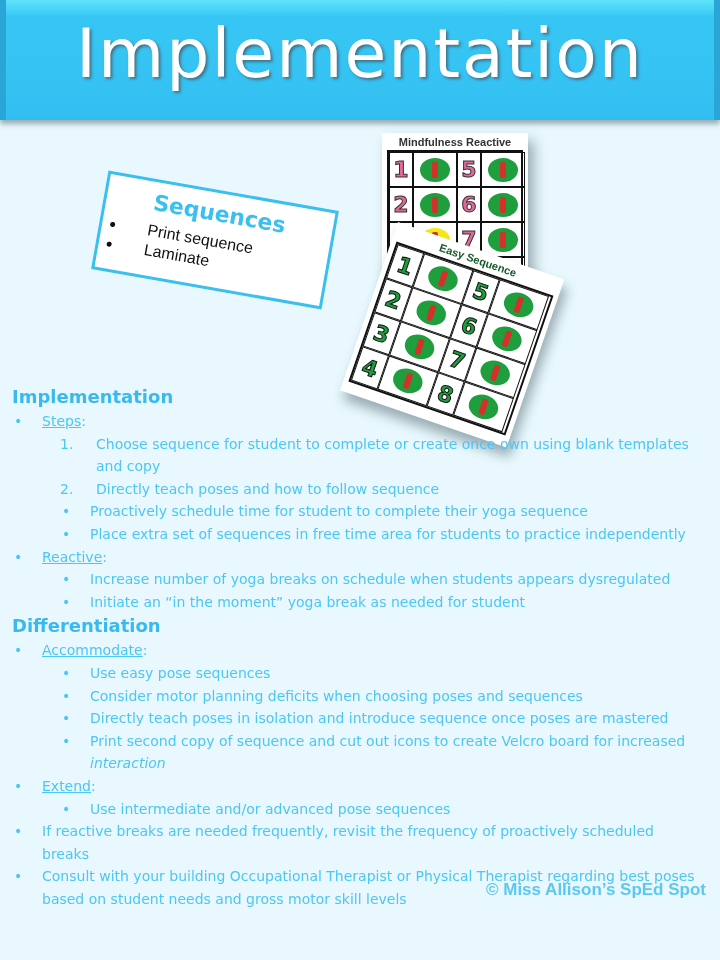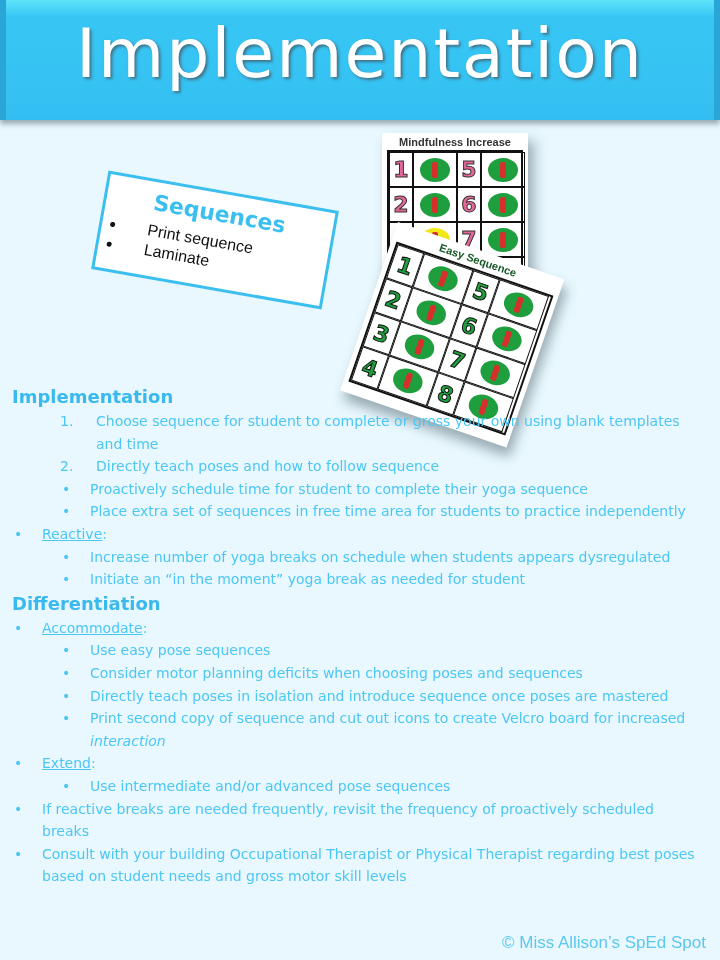--- a/index.html
+++ b/index.html
@@ -53,39 +53,39 @@
   .row { font-size: 14px; line-height: 22.6px; position: relative; }
   .l1 { padding-left: 30px; }
   .l1::before { content: "•"; position: absolute; left: 2px; }
   .l1 .label { text-decoration: underline; }
   .l2 { padding-left: 78px; }
   .l2::before { content: "•"; position: absolute; left: 50px; }
   .ol { padding-left: 84px; }
   .ol .n { position: absolute; left: 48px; }
   .rem { padding-left: 30px; }
   .rem::before { content: "•"; position: absolute; left: 2px; }
-  .copyright { position: absolute; right: 14px; top: 933px; font-size: 17px; color: #5ec7ee; font-family: "Liberation Sans", sans-serif; }
+  .copyright { position: absolute; right: 14px; top: 880px; font-size: 17px; color: #5ec7ee; font-family: "Liberation Sans", sans-serif; font-weight: bold; }
 </style>
 </head>
 <body>
 
 <div class="banner">
   <div class="banner-title">Implementation</div>
 </div>
 
 <div class="seq-card">
   <div class="title">Sequences</div>
   <ul>
     <li>Print sequence</li>
     <li>Laminate</li>
   </ul>
 </div>
 
 <div class="sheet mind">
-  <div class="sheet-title" style="color:#333;padding:3px 0 2px;">Mindfulness Increase</div>
+  <div class="sheet-title" style="color:#333;padding:3px 0 2px;">Mindfulness Reactive</div>
   <div class="grid" style="grid-template-columns: 24px 44px 24px 44px; grid-auto-rows: 35px;">
     <div>
         <span class="num">1</span>
       </div>
     <div>
         <span class="pose"></span>
       </div>
     <div>
         <span class="num">5</span>
       </div>
@@ -180,22 +180,23 @@
         <span class="num">8</span>
       </div>
     <div>
         <span class="pose"></span>
       </div>
   </div>
 </div>
 
 <div class="content">
   <div class="h">Implementation</div>
-  <div class="row ol"><span class="n">1.</span><span>Choose sequence for student to complete or gross your own using blank templates</span></div>
-  <div class="row ol"><span>and time</span></div>
+  <div class="row l1"><span class="label">Steps</span>:</div>
+  <div class="row ol"><span class="n">1.</span><span>Choose sequence for student to complete or create once own using blank templates</span></div>
+  <div class="row ol"><span>and copy</span></div>
   <div class="row ol"><span class="n">2.</span><span>Directly teach poses and how to follow sequence</span></div>
 
   <div class="row l2">Proactively schedule time for student to complete their yoga sequence</div>
   <div class="row l2">Place extra set of sequences in free time area for students to practice independently</div>
 
   <div class="row l1"><span class="label">Reactive</span>:</div>
   <div class="row l2">Increase number of yoga  breaks on schedule when students appears dysregulated</div>
   <div class="row l2">Initiate an “in the moment” yoga break as needed for student</div>
 
   <div class="h">Differentiation</div>

